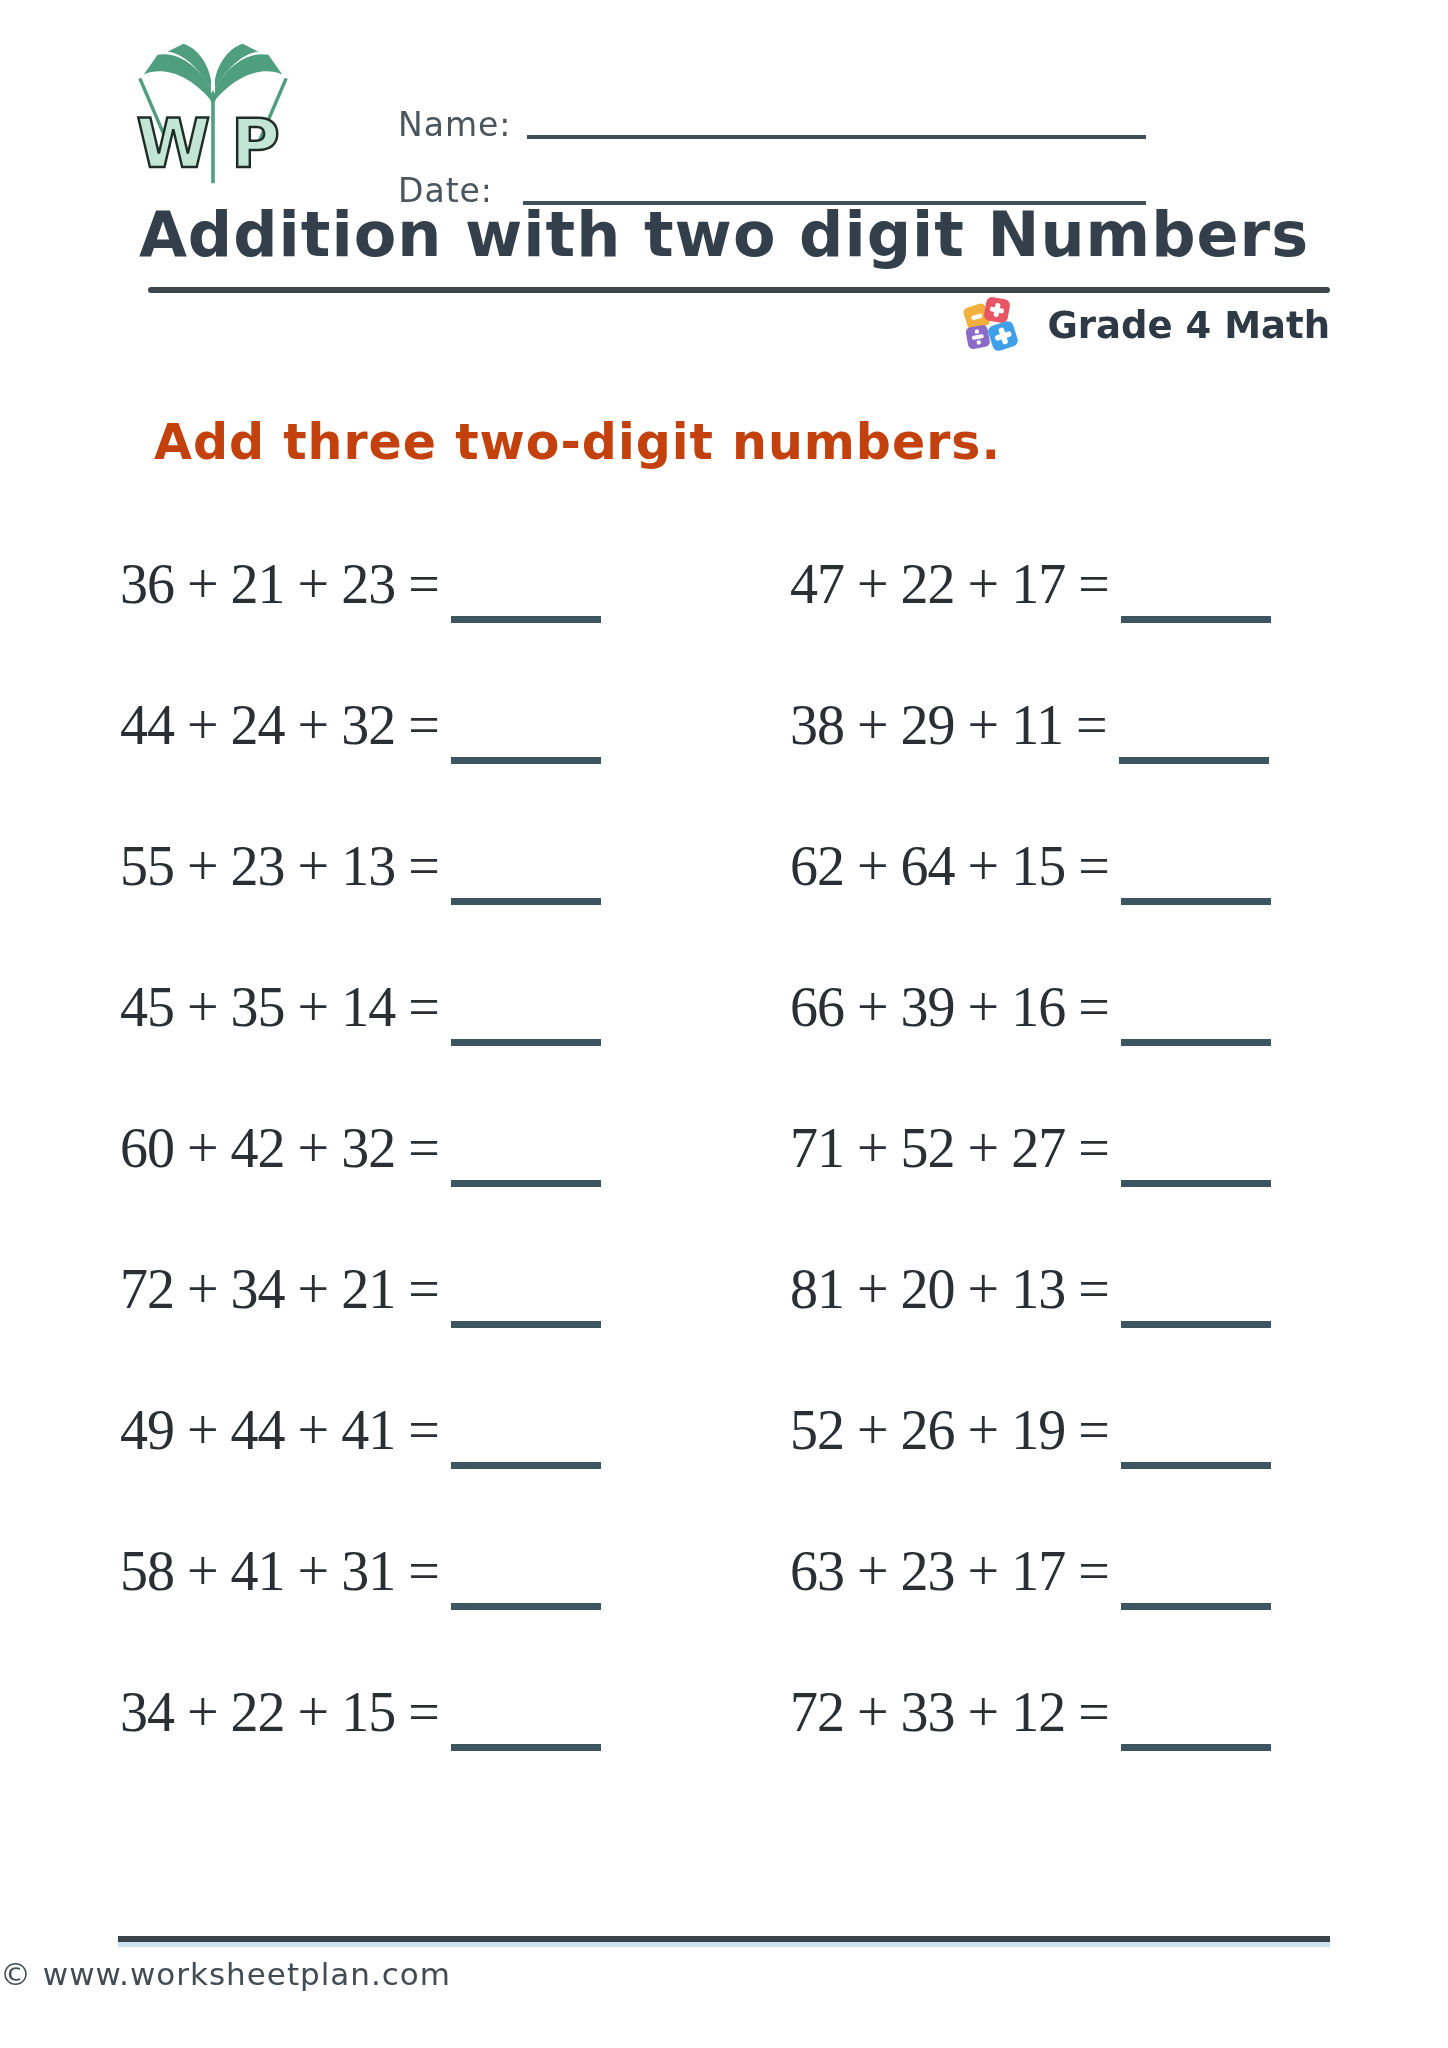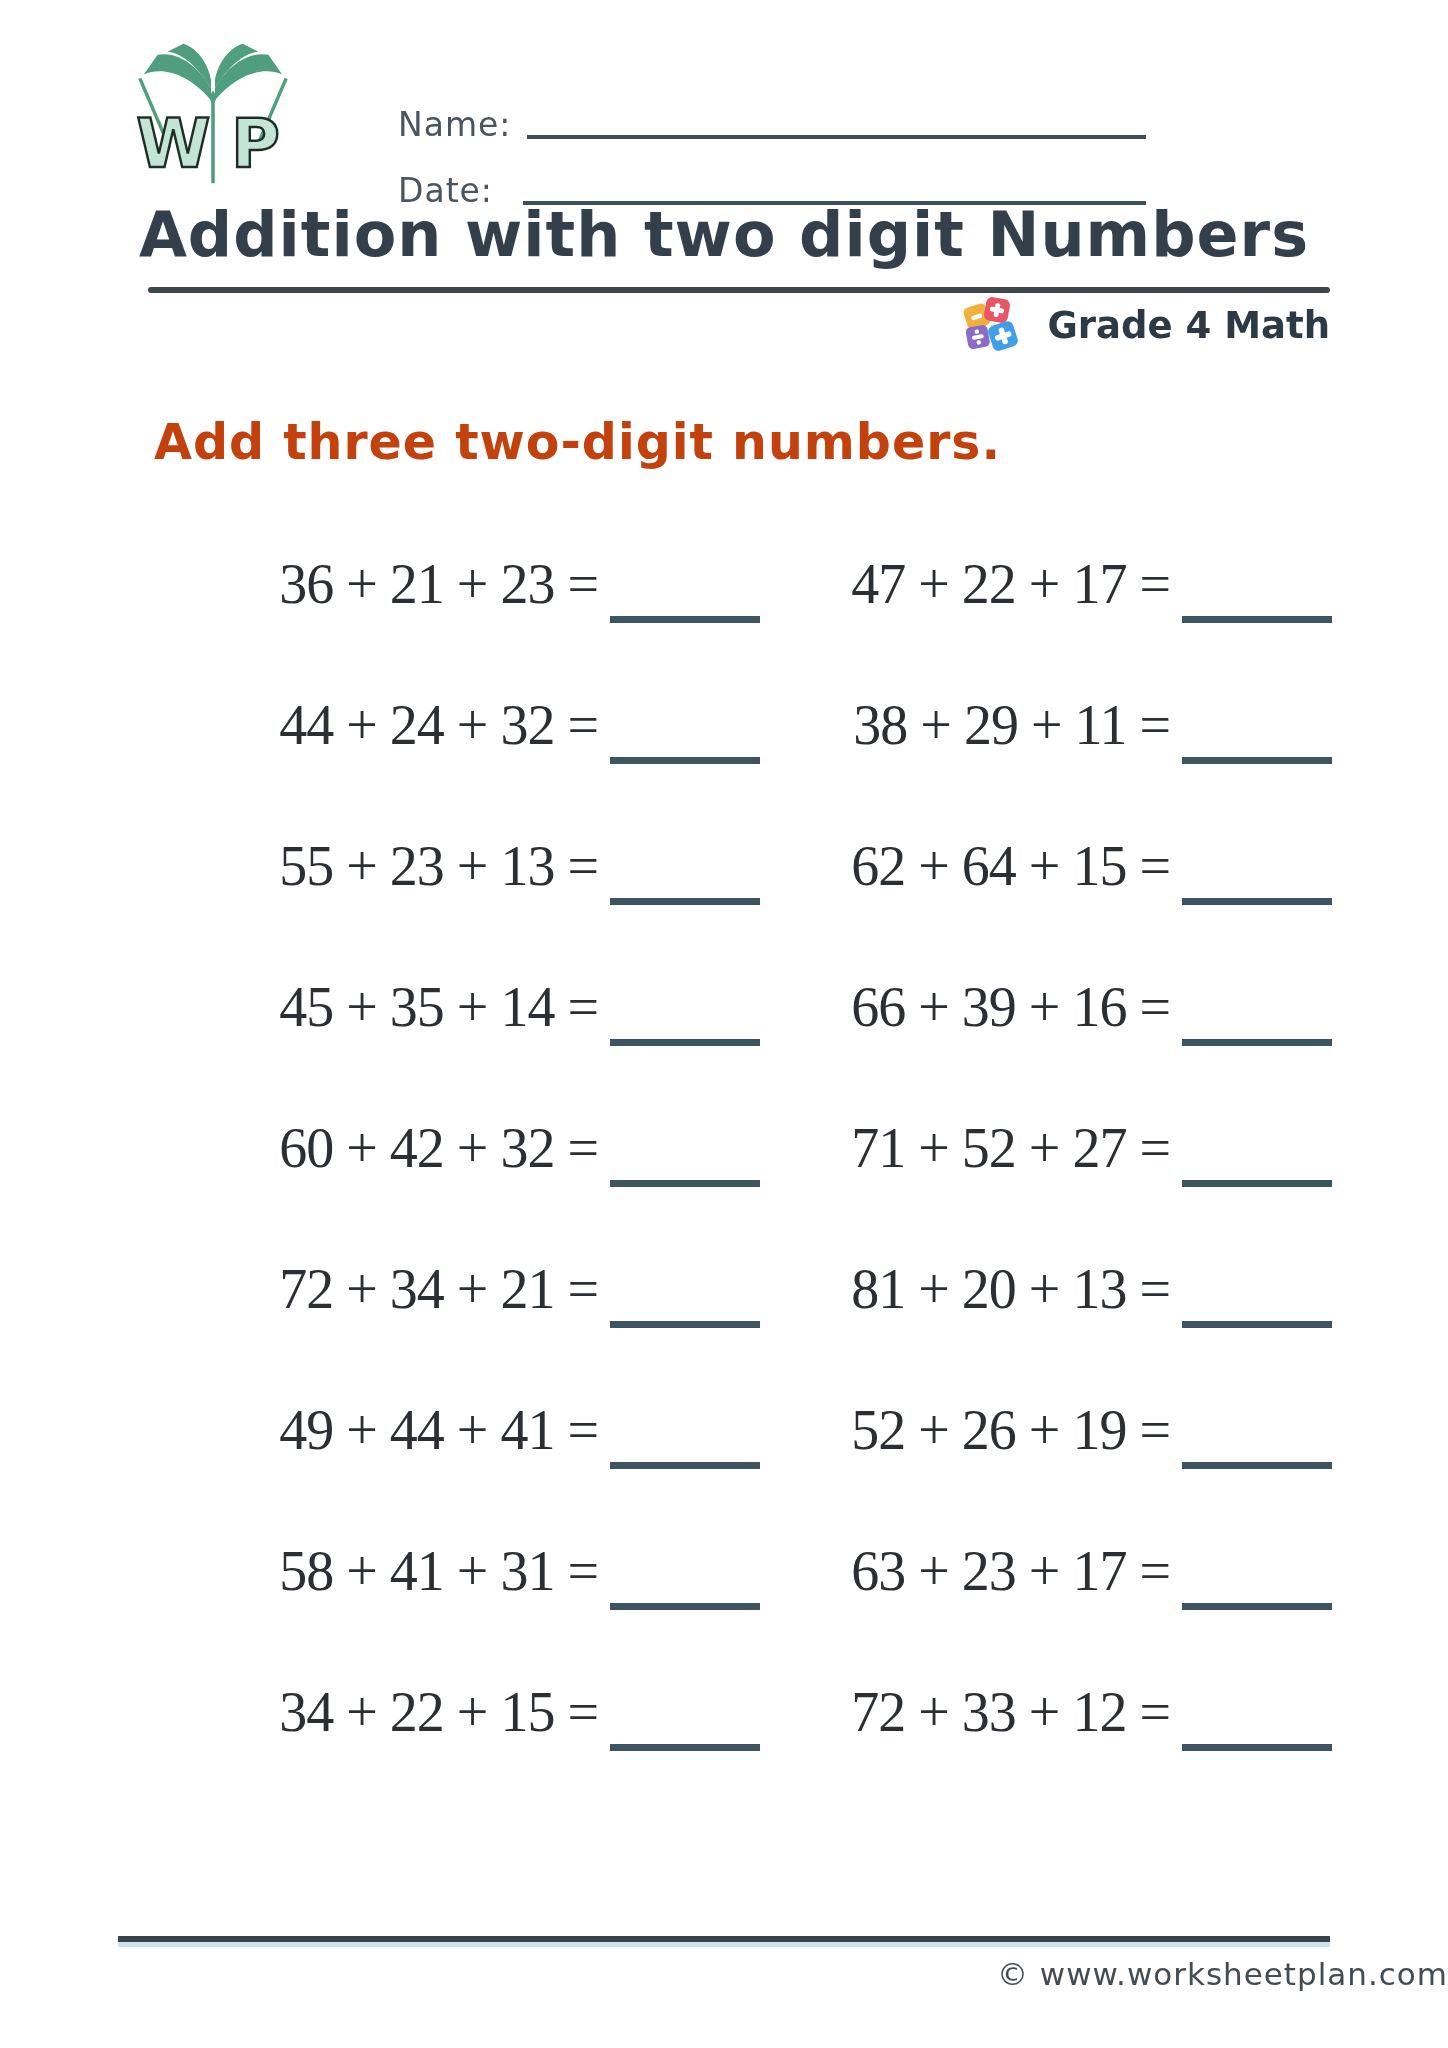--- a/index.html
+++ b/index.html
@@ -35,34 +35,34 @@
   .grade-badge .label { font-size:37px; font-weight:bold; color:#2d3944; }
 
   
   .instruction { position:absolute; top:414px; left:154px;
                  font-size:49px; font-weight:600; color:#c2410c;
                  letter-spacing:1px; }
 
   
   .problems { position:absolute; top:552px; left:120px; width:1212px;
               display:grid; grid-template-columns:640px 1fr;
-              grid-auto-rows:141px; column-gap:30px;text-align:right; }
+              grid-auto-rows:141px; column-gap:30px; }
   .problem { white-space:nowrap; }
   .expr { font-family:"Liberation Serif", serif; font-size:56px;
           font-weight:500; color:#2b2f33; letter-spacing:-1px; }
   .blank { display:inline-block; width:150px; height:10px;
            border-bottom:7px solid #3d5560; margin-left:12px;
            vertical-align:-20px; }
 
   
   .footer-rule { position:absolute; top:1936px; left:118px; width:1212px;
                  height:6px; background:#39444a;
                  box-shadow:0 5px 0 rgba(173,206,229,0.6); }
   .copyright { position:absolute; top:1956px; left:0; width:100%;
-               text-align:right; font-size:31px; color:#434c53;
+               text-align:left; font-size:31px; color:#434c53;
                letter-spacing:1px; }
 </style>
 </head>
 <body>
 
 <div class="page">
 
   <div class="logo">
     <svg width="178" height="150" viewBox="0 0 180 150">
 

